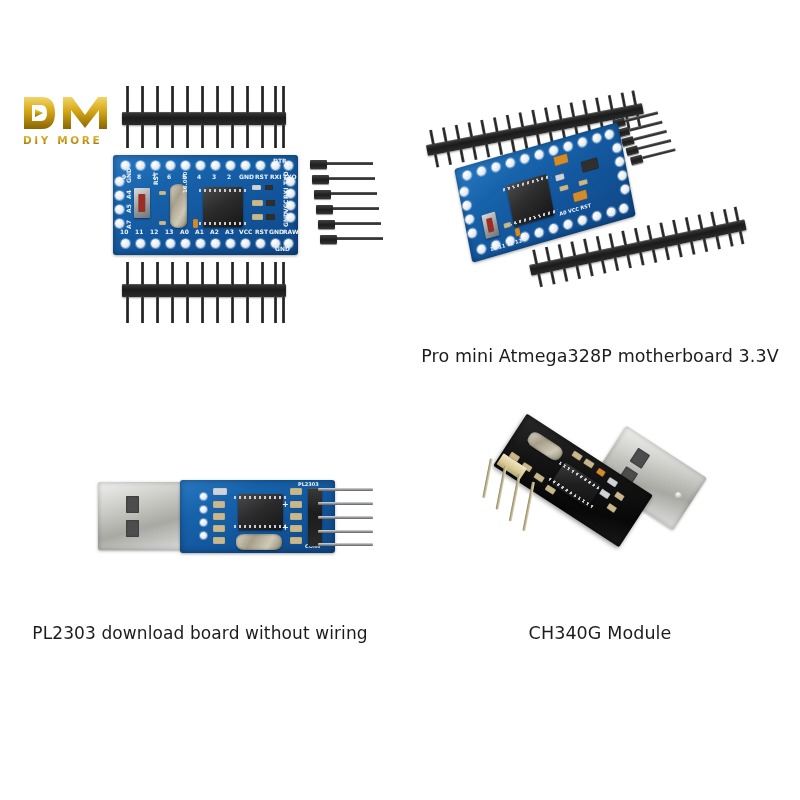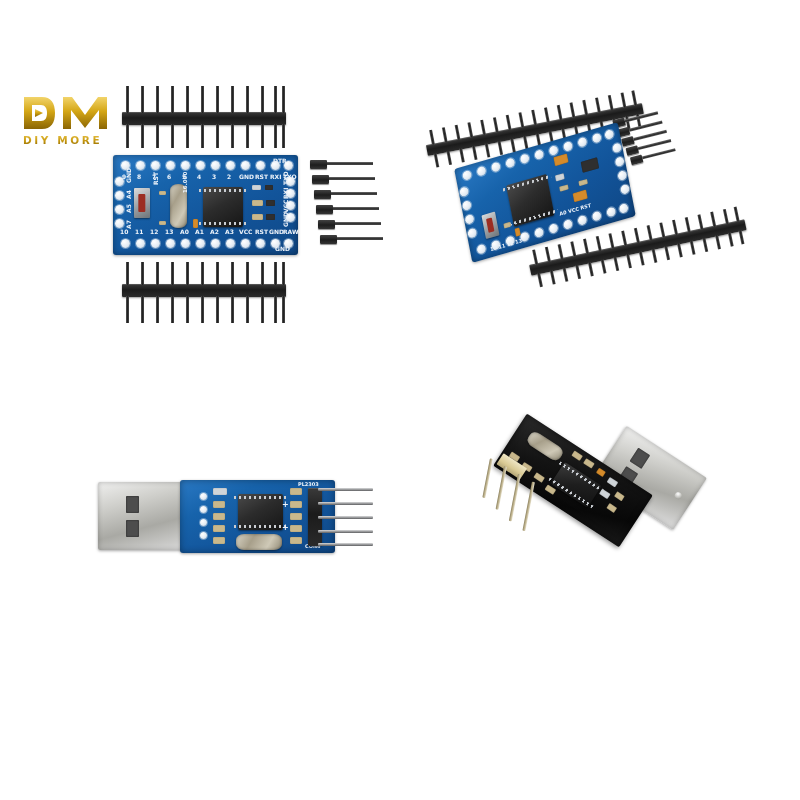--- a/index.html
+++ b/index.html
@@ -502,20 +502,21 @@
           <div class="pin" style="left:188px;top:0;height:15px;"></div>
             <div class="pin" style="left:188px;top:24px;height:14px;"></div>
           <div class="pin" style="left:201px;top:0;height:15px;"></div>
             <div class="pin" style="left:201px;top:24px;height:14px;"></div>
           <div class="pin" style="left:212px;top:0;height:15px;"></div>
             <div class="pin" style="left:212px;top:24px;height:14px;"></div>
         </div>
       </div>
     </div>
 
+    <div class="caption" style="top:346px;">Pro mini Atmega328P motherboard 3.3V</div>
   </div>
 
   <div class="cell">
     <div class="stage" style="top:0;height:230px;">
 
       <div class="usb" style="left:98px;top:97px;width:96px;height:68px;">
         <div class="slotA" style="left:28px;top:14px;width:13px;height:17px;"></div>
         <div class="slotB" style="left:28px;top:38px;width:13px;height:17px;"></div>
         <div class="screw" style="left:86px;top:30px;"></div>
       </div>
@@ -552,20 +553,21 @@
 
       <div style="position:absolute;left:318px;top:100px;width:62px;height:62px;">
         <div class="goldpin" style="left:0;top:3px;width:55px;background:linear-gradient(180deg,#d9dadb 0%,#8d8e90 60%,#5e5f61 100%);"></div>
         <div class="goldpin" style="left:0;top:17px;width:55px;background:linear-gradient(180deg,#d9dadb 0%,#8d8e90 60%,#5e5f61 100%);"></div>
         <div class="goldpin" style="left:0;top:31px;width:55px;background:linear-gradient(180deg,#d9dadb 0%,#8d8e90 60%,#5e5f61 100%);"></div>
         <div class="goldpin" style="left:0;top:45px;width:55px;background:linear-gradient(180deg,#d9dadb 0%,#8d8e90 60%,#5e5f61 100%);"></div>
         <div class="goldpin" style="left:0;top:58px;width:55px;background:linear-gradient(180deg,#d9dadb 0%,#8d8e90 60%,#5e5f61 100%);"></div>
       </div>
     </div>
 
+    <div class="caption small" style="top:238px;">PL2303 download board without wiring</div>
   </div>
 
   <div class="cell">
     <div class="stage" style="top:0;height:230px;">
 
       <div class="rot" style="left:68px;top:10px;width:210px;height:215px;transform:rotate(33deg);">
 
         <div class="usb" style="left:108px;top:14px;width:96px;height:62px;">
           <div class="slotA" style="left:22px;top:12px;width:14px;height:16px;"></div>
           <div class="slotB" style="left:22px;top:34px;width:14px;height:16px;"></div>
@@ -591,17 +593,18 @@
 
         <div style="position:absolute;left:16px;top:112px;width:70px;height:58px;transform:rotate(-4deg);">
           <div class="goldpin" style="left:0;top:0;width:40px;transform:rotate(72deg);transform-origin:0 0;"></div>
           <div class="goldpin" style="left:16px;top:0;width:44px;transform:rotate(72deg);transform-origin:0 0;"></div>
           <div class="goldpin" style="left:32px;top:0;width:48px;transform:rotate(72deg);transform-origin:0 0;"></div>
           <div class="goldpin" style="left:48px;top:0;width:50px;transform:rotate(72deg);transform-origin:0 0;"></div>
         </div>
       </div>
     </div>
 
+    <div class="caption" style="top:238px;">CH340G Module</div>
   </div>
 
   <div class="cell"></div>
   <div class="cell"></div>
 </div>
 
 </body></html>

